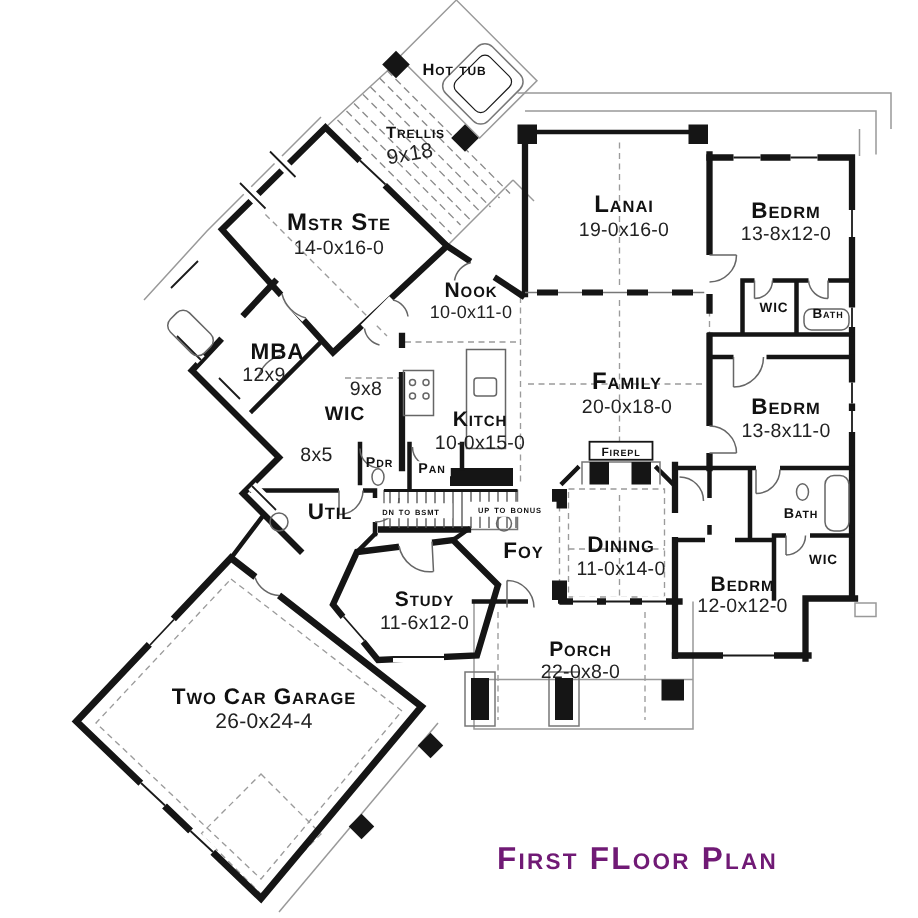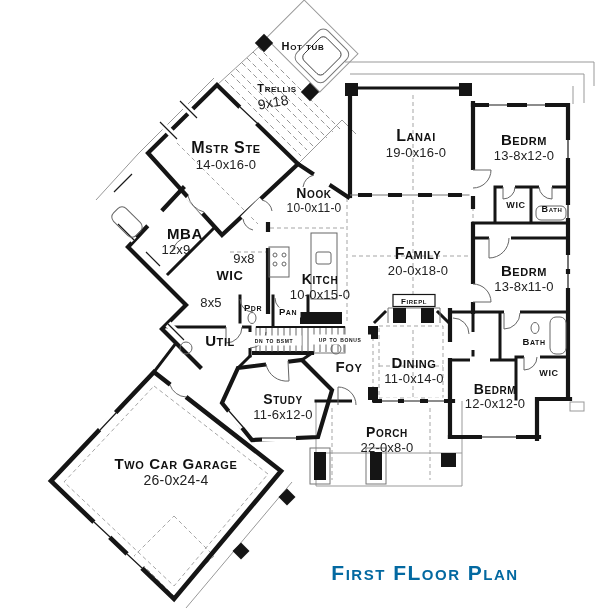--- a/index.html
+++ b/index.html
@@ -19,21 +19,21 @@
   .door{stroke:#666;stroke-width:1;fill:none;}
   .fix{stroke:#666;stroke-width:1;fill:none;}
   .blk{fill:#151515;stroke:none;}
   .tread{stroke:#555;stroke-width:0.9;fill:none;}
   .lbl{font-family:"Liberation Sans",sans-serif;font-weight:700;font-variant:small-caps;
        fill:#111;text-anchor:middle;letter-spacing:0.6px;}
   .dims{font-family:"Liberation Sans",sans-serif;font-weight:400;font-variant:normal;
         fill:#222;text-anchor:middle;letter-spacing:0.2px;}
   .plain{font-weight:400;letter-spacing:0.2px;fill:#222;font-variant:normal;}
   #plan-title{position:absolute;left:300px;top:561px;width:250px;text-align:center;
-      font-weight:700;font-variant:small-caps;font-size:21px;letter-spacing:1.5px;color:#0369a1;}
+      font-weight:700;font-variant:small-caps;font-size:21px;letter-spacing:1.5px;color:#701a75;}
 </style>
 </head>
 <body>
 
 <div id="page">
 <svg width="612" height="612" viewBox="0 0 612 612">
 
   <g>
     <path class="thin" d="M345 62 H594 V86 M350 74 H584 V103 M573 86 V104"></path>
     <path class="thin" d="M214 78 L138 154 L96 200"></path>

